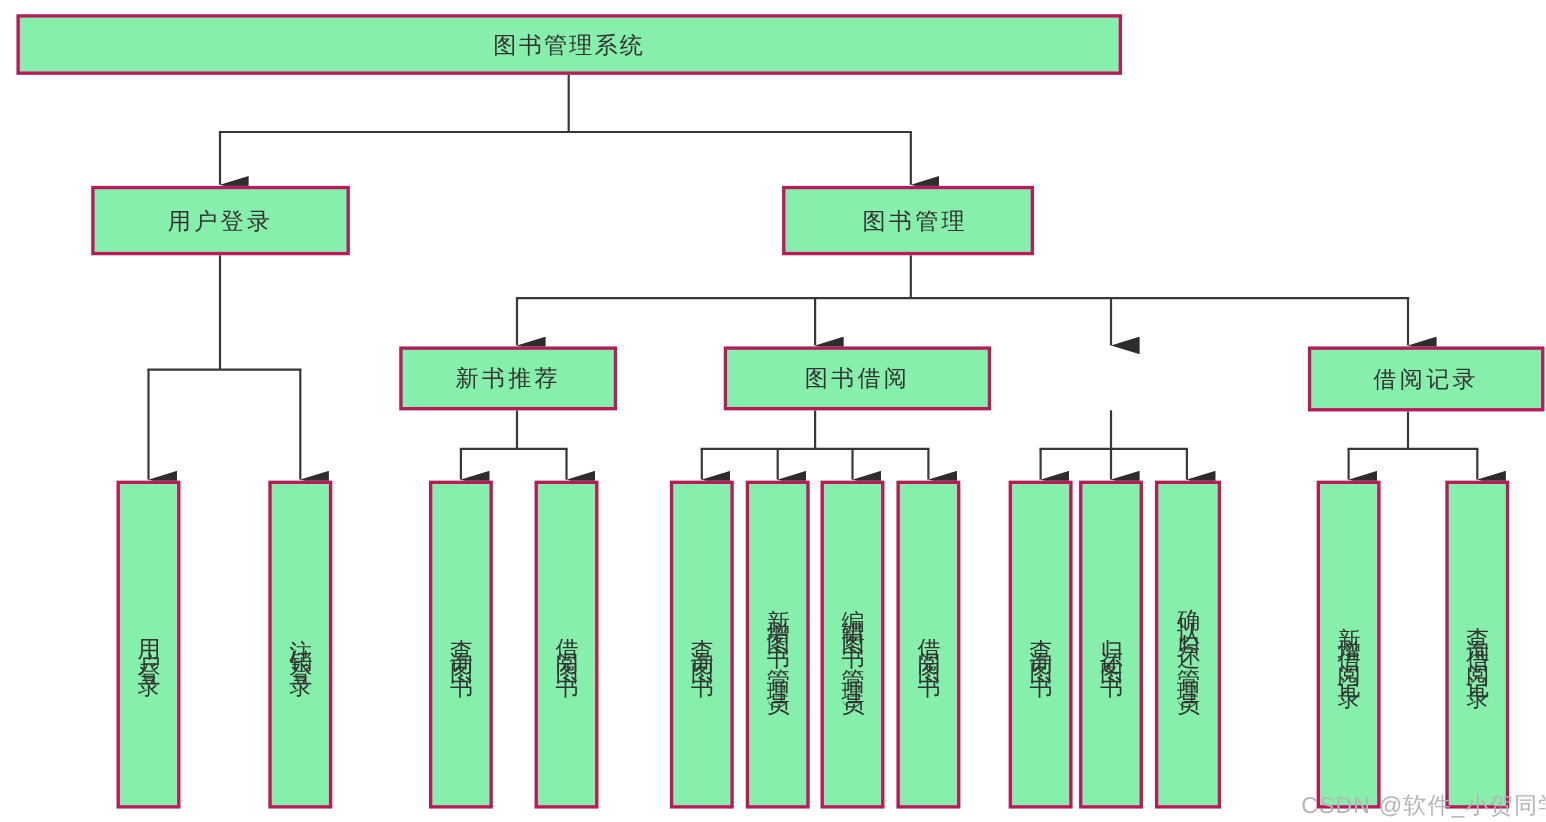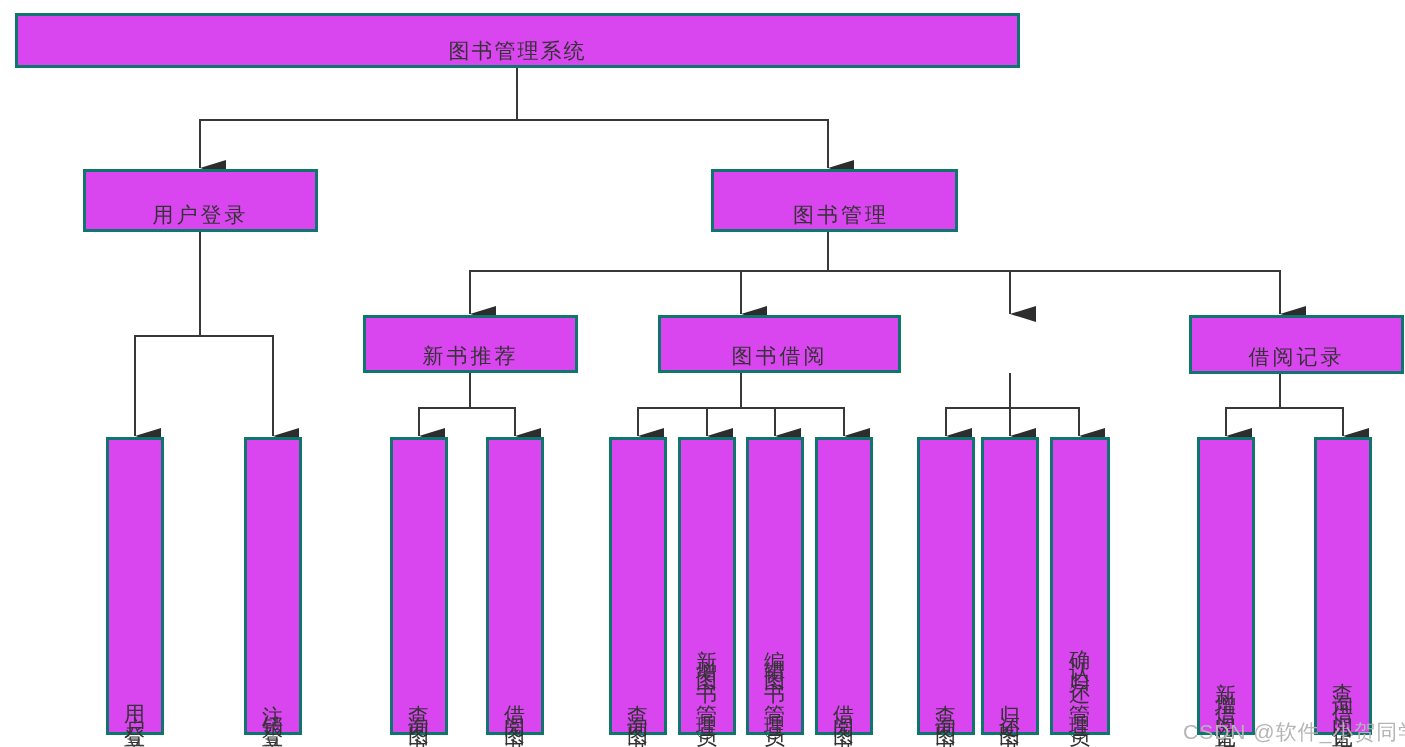--- a/index.html
+++ b/index.html
@@ -2,23 +2,23 @@
 <html><head>
 <meta charset="utf-8">
 <style>
   html,body{margin:0;padding:0;background:#ffffff;}
   .canvas{
     position:relative;width:1405px;height:747px;background:#ffffff;overflow:hidden;
     font-family:"Liberation Sans", sans-serif;color:#333333;
   }
   .wires{position:absolute;left:0;top:0;z-index:1;}
   .node{
-    position:absolute;box-sizing:border-box;background:#d946ef;
-    border:3px solid #0f766e;z-index:2;
-    display:flex;align-items:flex-end;justify-content:center;
+    position:absolute;box-sizing:border-box;background:#86efac;
+    border:3px solid #be185d;z-index:2;
+    display:flex;align-items:center;justify-content:center;
   }
   .hbox{font-size:21px;letter-spacing:3px;white-space:nowrap;}
   .hbox.root{letter-spacing:2px;}
   .vbox .vtext{
     writing-mode:vertical-rl;text-orientation:mixed;
     font-size:21px;letter-spacing:11px;line-height:1;white-space:nowrap;
   }
   .watermark{
     position:absolute;left:1183px;top:718px;z-index:5;
     font-size:21px;color:#b5b5b5;letter-spacing:1px;white-space:nowrap;
@@ -84,25 +84,25 @@
     </g>
   </svg>
 
   <div class="node hbox root" style="left:15px;top:13px;width:1005px;height:55px;">
     <span>图书管理系统</span>
   </div>
 
   <div class="node hbox" style="left:83px;top:169px;width:235px;height:63px;">
     <span>用户登录</span>
   </div>
-  <div class="node hbox" style="left:711px;top:169px;width:247px;height:63px;padding-left:13px;">
+  <div class="node hbox" style="left:711px;top:169px;width:229px;height:63px;padding-left:13px;">
     <span>图书管理</span>
   </div>
 
-  <div class="node hbox" style="left:363px;top:315px;width:215px;height:58px;">
+  <div class="node hbox" style="left:363px;top:315px;width:198px;height:58px;">
     <span>新书推荐</span>
   </div>
   <div class="node hbox" style="left:658px;top:315px;width:243px;height:58px;">
     <span>图书借阅</span>
   </div>
   <div class="node hbox" style="left:1173px;top:315px;width:215px;height:59px;margin-left:16px;">
     <span>借阅记录</span>
   </div>
 
   <div class="node vbox" style="left:106px;top:437px;width:58px;height:298px;">

